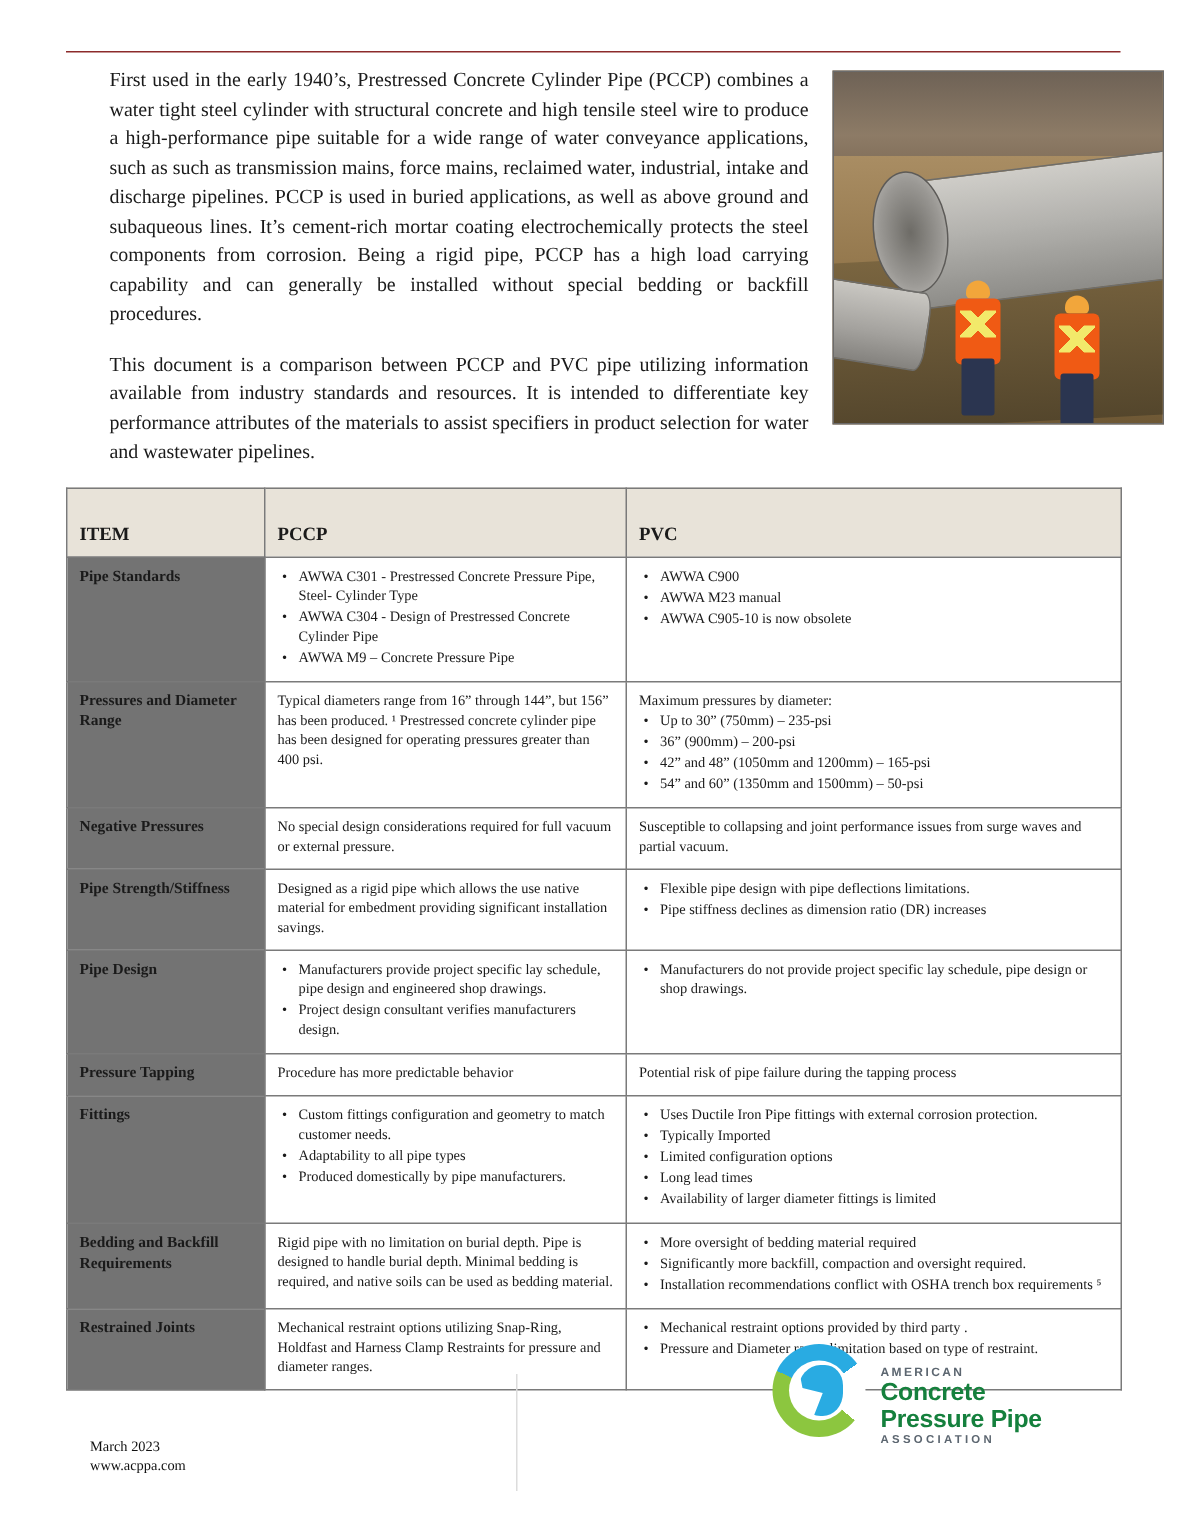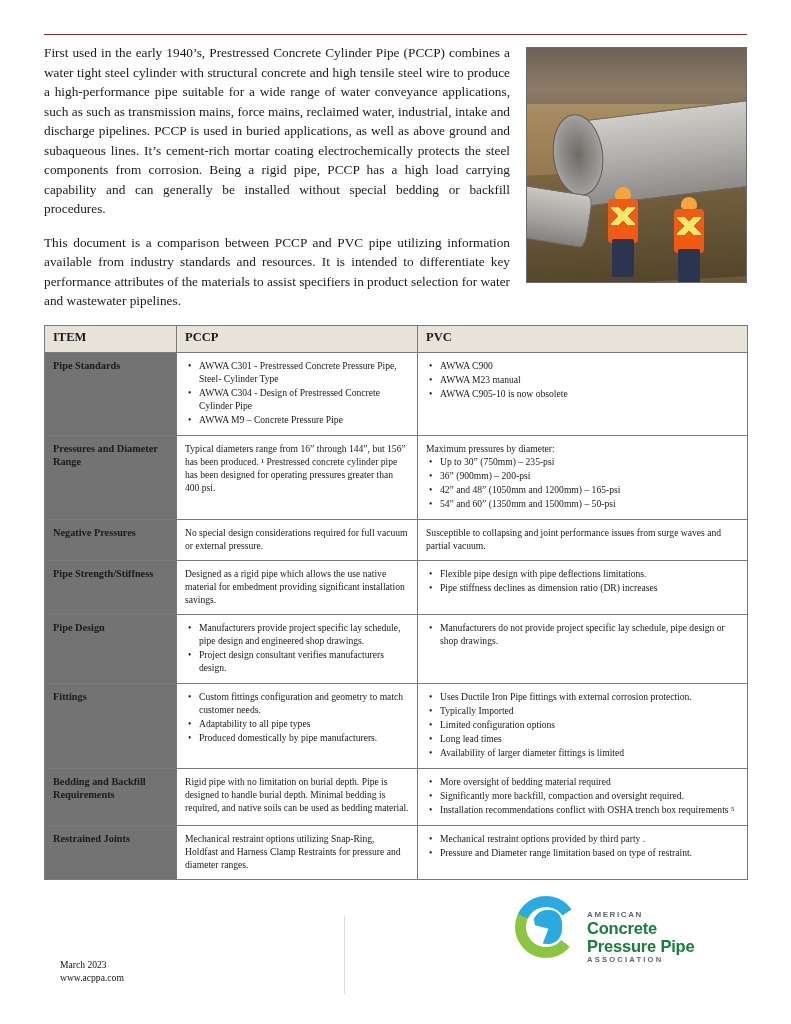--- a/index.html
+++ b/index.html
@@ -33,20 +33,21 @@
     font-size: 27px;
     font-weight: bold;
     letter-spacing: 0px;
     margin: 0 0 10px 2px;
     color: #111;
   }
   
   .intro-wrap {
     position: relative;
     width: 703px;
+    margin-left: 29px;
   }
   .photo {
     float: right;
     width: 219px;
     height: 234px;
     margin: 4px 0 6px 16px;
     border: 1px solid #6b6b6b;
     position: relative;
     overflow: hidden;
     background: #9c7d52;
@@ -130,21 +131,21 @@
   }
   table.cmp th, table.cmp td {
     border: 1px solid #7a7a7a;
     vertical-align: top;
     padding: 6px 8px 8px 8px;
   }
   table.cmp thead th {
     background: #e8e3d9;
     font-size: 12.5px;
     font-weight: bold;
-    padding-top: 4px;
+    padding-top: 23px;
     padding-bottom: 7px;
     text-align: left;
   }
   col.c-item { width: 132px; }
   col.c-pccp { width: 241px; }
   col.c-pvc  { width: 330px; }
   td.item {
     font-size: 10.3px;
     font-weight: bold;
     line-height: 13.5px;
@@ -360,20 +361,29 @@
             <li>Project design consultant verifies manufacturers design.</li>
           </ul>
         </td>
         <td class="cell">
           <ul>
             <li>Manufacturers do not provide project specific lay schedule, pipe design or shop drawings.</li>
           </ul>
         </td>
       </tr>
 
+      <tr>
+        <td class="item">Pressure Tapping</td>
+        <td class="cell">
+          <p>Procedure has more predictable behavior</p>
+        </td>
+        <td class="cell">
+          <p>Potential risk of pipe failure during the tapping process</p>
+        </td>
+      </tr>
 
       <tr>
         <td class="item">Fittings</td>
         <td class="cell">
           <ul>
             <li>Custom fittings configuration and geometry to match customer needs.</li>
             <li>Adaptability to all pipe types</li>
             <li>Produced domestically by pipe manufacturers.</li>
           </ul>
         </td>

